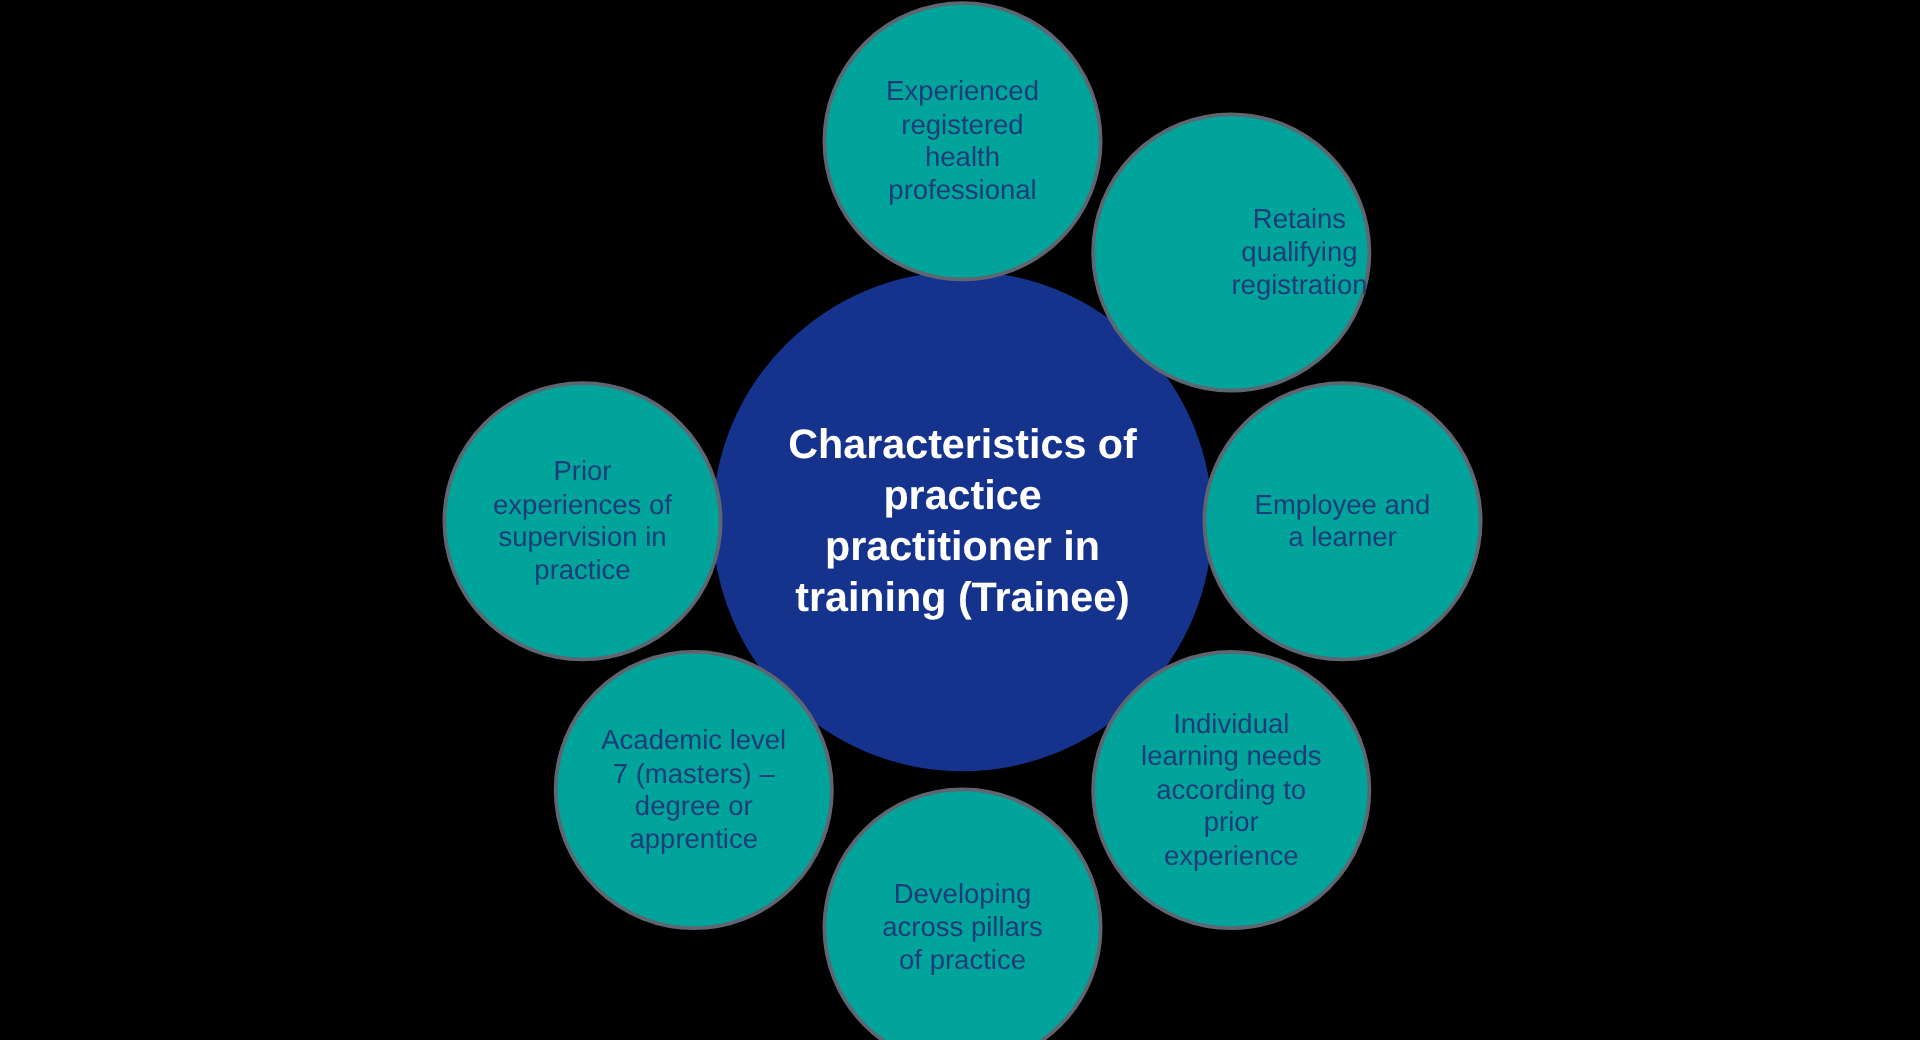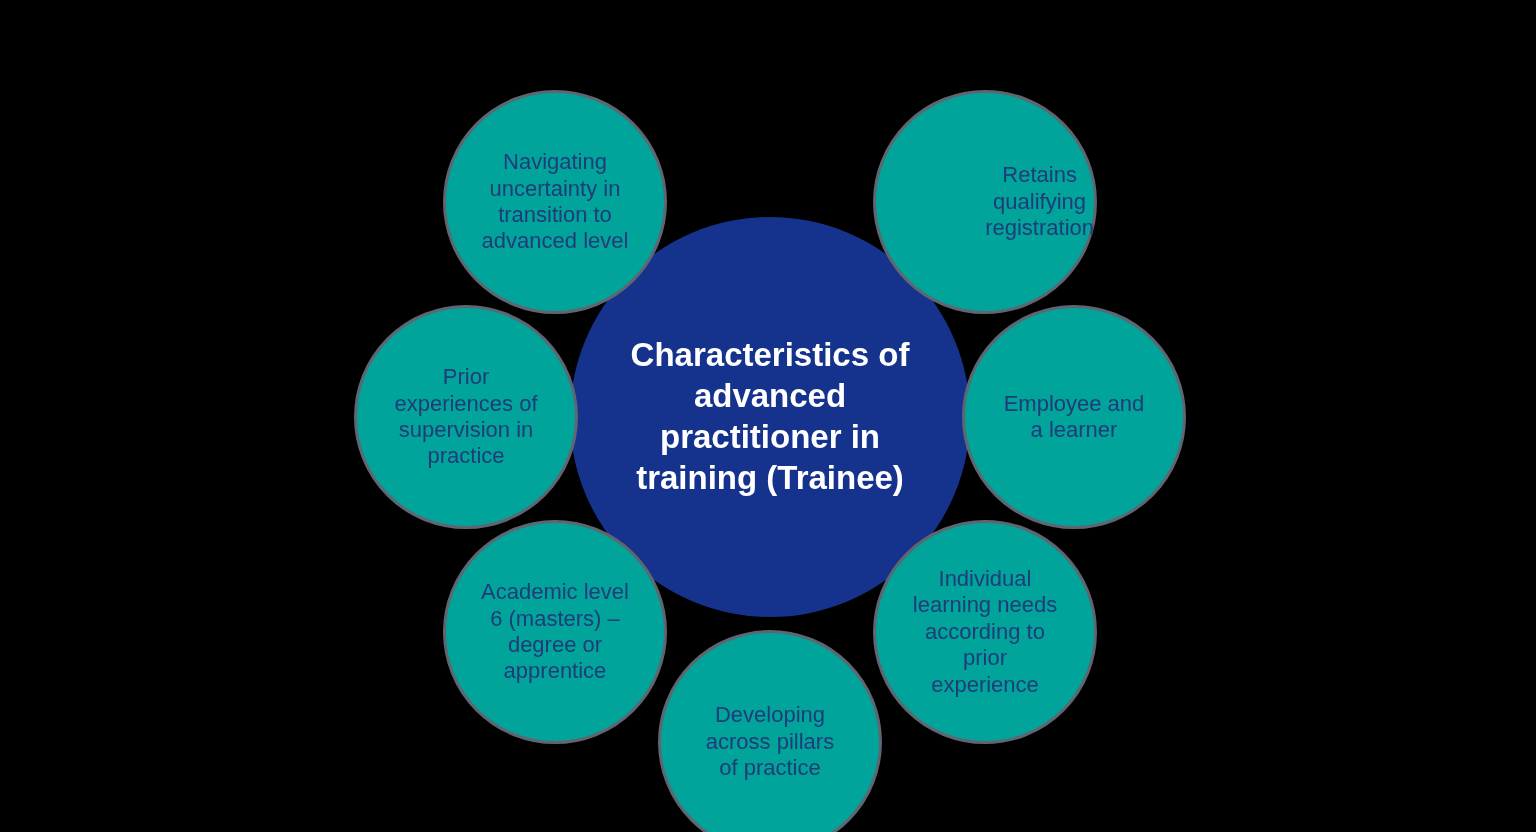--- a/index.html
+++ b/index.html
@@ -71,25 +71,31 @@
   .pos-left         { left: 354px; top: 305px; }
   .pos-top-left     { left: 443px; top: 90px; }
 </style>
 </head>
 <body>
 
 <div class="canvas">
 
   <div class="center-circle">
     <div class="center-title">Characteristics of
-advanced
+practice
 practitioner in
 training (Trainee)</div>
   </div>
 
+  <div class="bubble pos-top">
+    <div class="bubble-label">Experienced
+registered
+health
+professional</div>
+  </div>
 
   <div class="bubble pos-top-right">
     <div class="bubble-label">Retains
 qualifying
 registration</div>
   </div>
 
   <div class="bubble pos-bottom-right">
     <div class="bubble-label">Individual
 learning needs
@@ -104,32 +110,26 @@
   </div>
 
   <div class="bubble pos-bottom">
     <div class="bubble-label">Developing
 across pillars
 of practice</div>
   </div>
 
   <div class="bubble pos-bottom-left">
     <div class="bubble-label">Academic level
-6 (masters) –
+7 (masters) –
 degree or
 apprentice</div>
   </div>
 
   <div class="bubble pos-left">
     <div class="bubble-label">Prior
 experiences of
 supervision in
 practice</div>
   </div>
 
-  <div class="bubble pos-top-left">
-    <div class="bubble-label">Navigating
-uncertainty in
-transition to
-advanced level</div>
-  </div>
 
 </div>
 
 </body></html>

